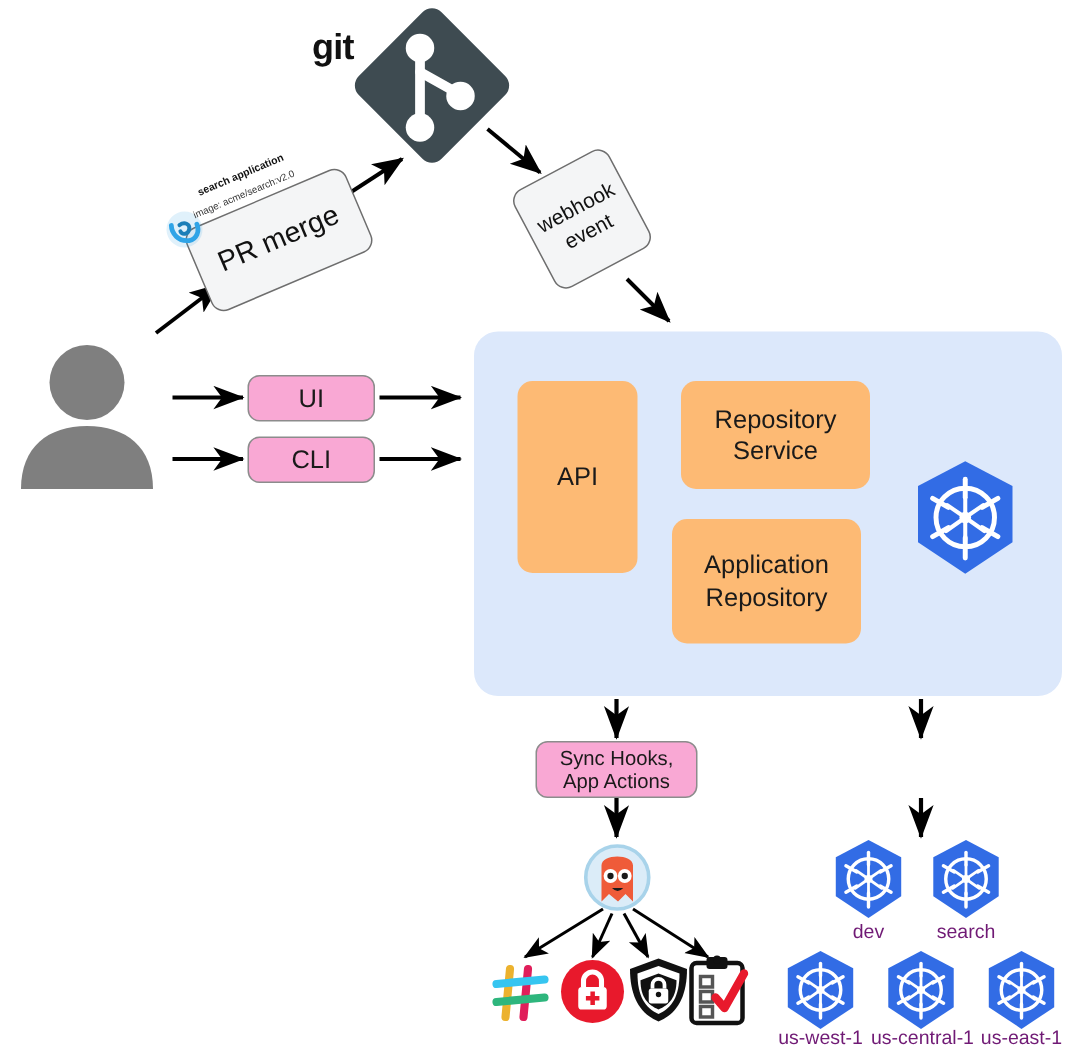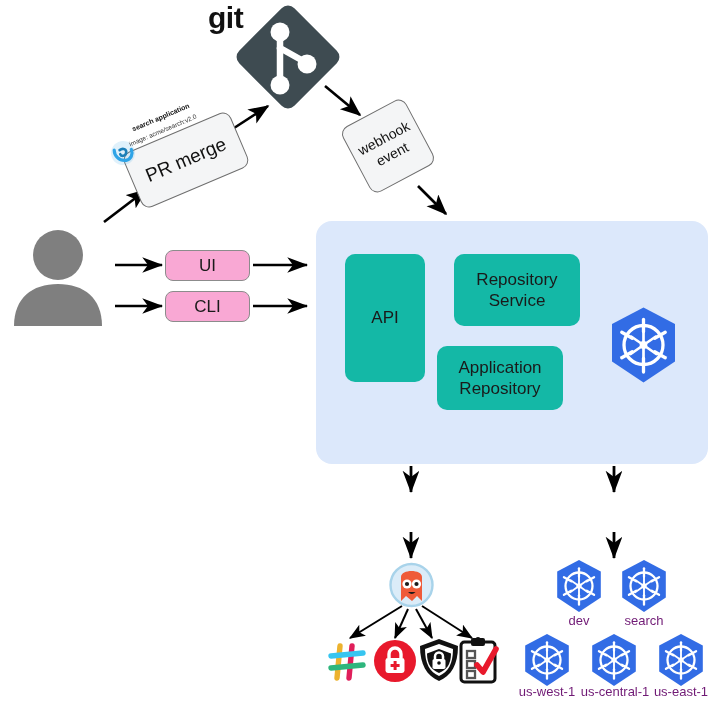--- a/index.html
+++ b/index.html
@@ -13,21 +13,21 @@
     display:flex;align-items:center;justify-content:center;
     text-align:center;color:#1a1a1a;box-sizing:border-box;
   }
 
   
   #argo-panel{
     left:316px;top:221px;width:392px;height:243px;
     background:#DCE8FB;border-radius:16px;
   }
   .panel-card{
-    background:#14b8a6;border-radius:10px;
+    background:#fdba74;border-radius:10px;
     display:flex;align-items:center;justify-content:center;
     text-align:center;color:#1a1a1a;font-size:17px;line-height:1.25;
     box-sizing:border-box;
   }
 
   
   #user-icon{left:12px;top:228px;width:92px;height:98px;}
 
   
   .note{
@@ -109,21 +109,21 @@
 
   <svg class="abs" style="left:110px;top:140px;width:26px;height:26px;transform:rotate(-23deg);" viewBox="0 0 26 26">
     <circle cx="13" cy="13" r="12" fill="#2FA4E7" opacity="0.15"></circle>
     <path d="M6,7 C4,12 6,19 13,21 C18,22 22,18 22,13" fill="none" stroke="#2FA4E7" stroke-width="3.2" stroke-linecap="round"></path>
     <path d="M11,9 C15,8 18,11 16,14 C14,17 10,16 10,13" fill="none" stroke="#1c7fb8" stroke-width="2.6" stroke-linecap="round"></path>
   </svg>
 
   <div class="abs tiny-meta" style="left:131px;top:126px;transform:rotate(-23deg);transform-origin:0 0;">search application</div>
   <div class="abs tiny-meta2" style="left:128px;top:141px;transform:rotate(-23deg);transform-origin:0 0;">image: acme/search:v2.0</div>
 
-  <div class="abs" style="left:208px;top:1px;font-size:30px;font-weight:bold;color:#111;letter-spacing:-0.5px;">git</div>
+  <div class="abs" style="left:208px;top:18px;font-size:24px;font-weight:bold;color:#111;letter-spacing:-0.5px;">git</div>
 
   <svg class="abs" style="left:233px;top:2px;width:110px;height:110px;" viewBox="0 0 110 110">
     <rect x="16" y="16" width="78" height="78" rx="9" fill="#3E4B51" transform="rotate(45 55 55)"></rect>
     <g fill="none" stroke="#fff" stroke-width="6.5" stroke-linecap="round">
       <line x1="47" y1="31" x2="47" y2="82"></line>
       <path d="M47,46 L72,60"></path>
     </g>
     <circle cx="47" cy="30" r="9.5" fill="#fff"></circle>
     <circle cx="47" cy="83" r="9.5" fill="#fff"></circle>
     <circle cx="74" cy="62" r="9.5" fill="#fff"></circle>
@@ -140,21 +140,21 @@
 
     <div class="panel-card abs" style="left:29px;top:33px;width:80px;height:128px;">
       <span>API</span>
     </div>
 
     <div class="panel-card abs lines" style="left:138px;top:33px;width:126px;height:72px;flex-direction:column;">
       <span>Repository</span>
       <span>Service</span>
     </div>
 
-    <div class="panel-card abs lines" style="left:121px;top:125px;width:126px;height:64px;flex-direction:column;">
+    <div class="panel-card abs lines" style="left:132px;top:125px;width:126px;height:83px;flex-direction:column;">
       <span>Application</span>
       <span>Repository</span>
     </div>
 
     <svg class="abs" style="left:290px;top:85px;width:75px;height:78px;" viewBox="0 0 100 104">
       <polygon points="50,2 92,24 92,74 50,102 8,74 8,24" fill="#326CE5"></polygon>
       <g stroke="#fff" stroke-width="4.4" fill="none" stroke-linecap="round">
         <circle cx="50" cy="52" r="26"></circle>
         <line x1="50" y1="18" x2="50" y2="34"></line>
         <line x1="50" y1="70" x2="50" y2="88"></line>
@@ -168,20 +168,24 @@
         <line x1="50" y1="52" x2="66" y2="41"></line>
         <line x1="50" y1="52" x2="67" y2="64"></line>
         <line x1="50" y1="52" x2="33" y2="64"></line>
         <line x1="50" y1="52" x2="34" y2="41"></line>
         <line x1="50" y1="52" x2="50" y2="72"></line>
       </g>
       <circle cx="50" cy="52" r="5.2" fill="#fff"></circle>
     </svg>
   </div>
 
+  <div class="abs rbox lines" style="left:357px;top:494px;width:108px;height:38px;font-size:13.5px;flex-direction:column;">
+    <span>Sync Hooks,</span>
+    <span>App Actions</span>
+  </div>
 
 
   <svg class="abs" style="left:385px;top:560px;width:53px;height:50px;" viewBox="0 0 53 50">
     <circle cx="26.5" cy="25" r="21" fill="#CFE6F5" opacity="0.75"></circle>
     <circle cx="26.5" cy="25" r="21" fill="none" stroke="#A8D3EA" stroke-width="2.4"></circle>
     <path d="M16,17 C16,9 37,9 37,17 L37,41 L32,36 L27,41 L21,36 L16,41 Z" fill="#EF5B39"></path>
     <circle cx="22" cy="24" r="4.6" fill="#fff"></circle>
     <circle cx="31.5" cy="24" r="4.6" fill="#fff"></circle>
     <circle cx="22" cy="24" r="2.1" fill="#1a1a1a"></circle>
     <circle cx="31.5" cy="24" r="2.1" fill="#1a1a1a"></circle>

